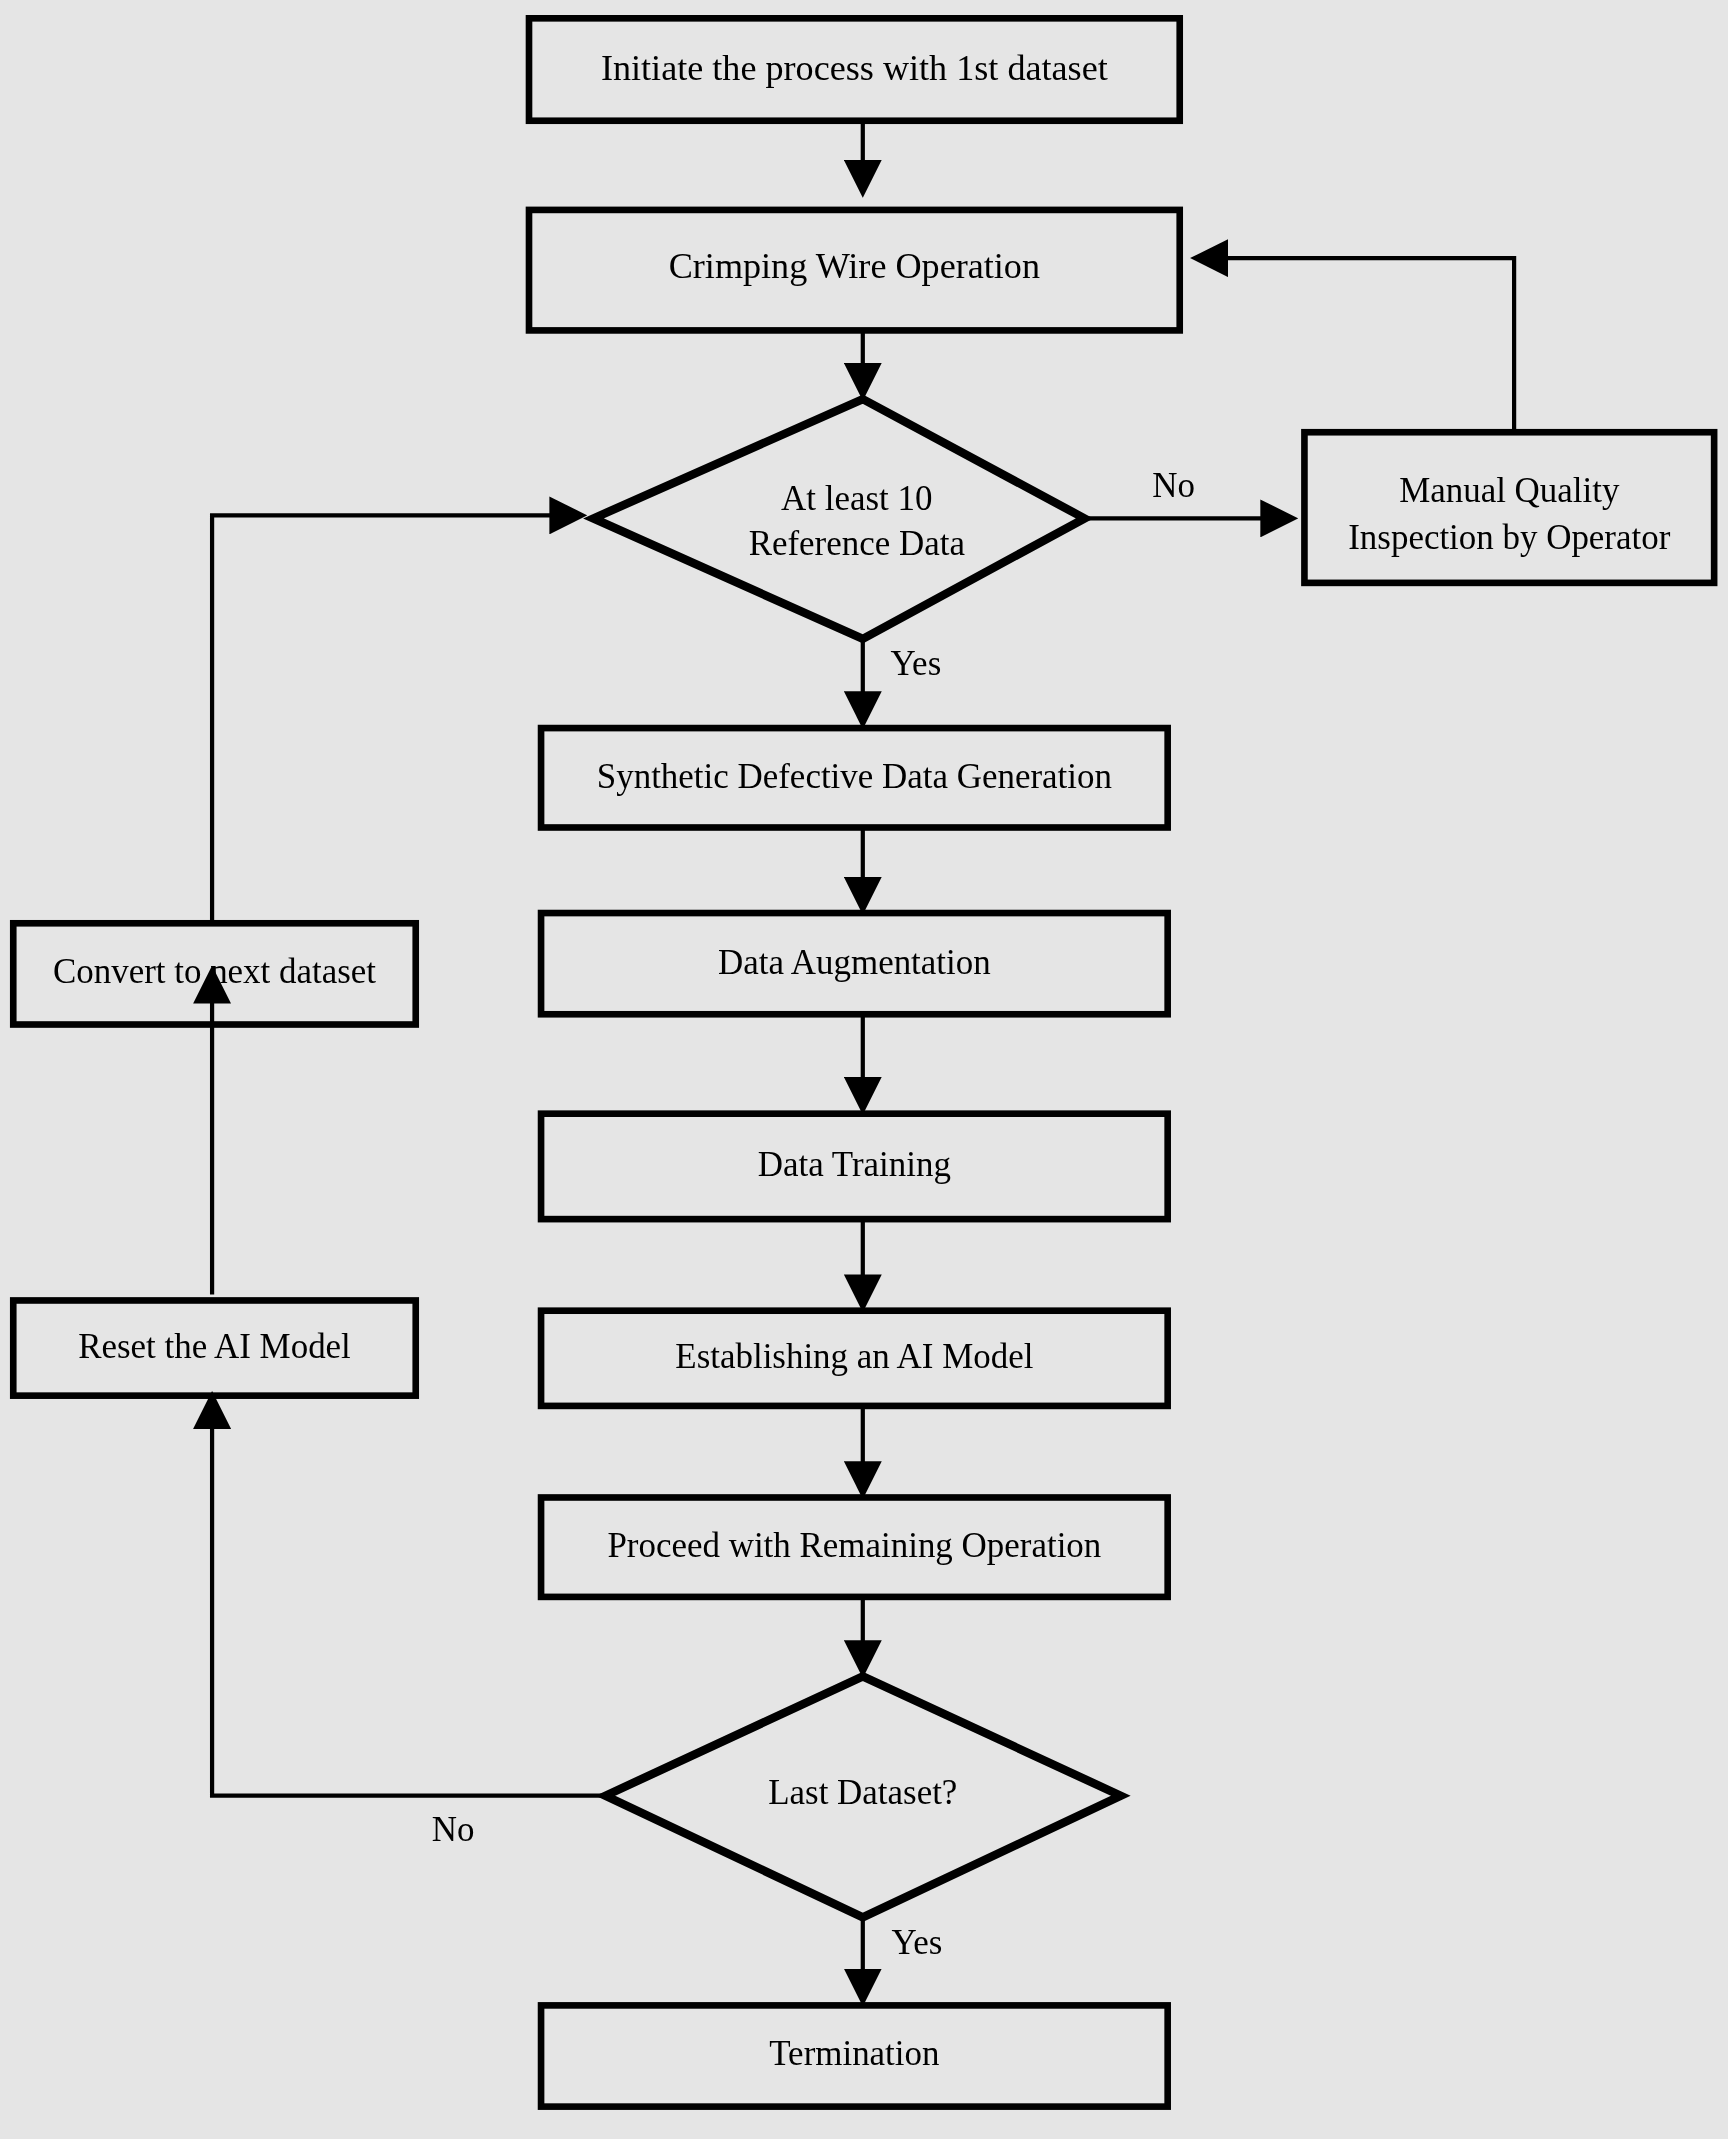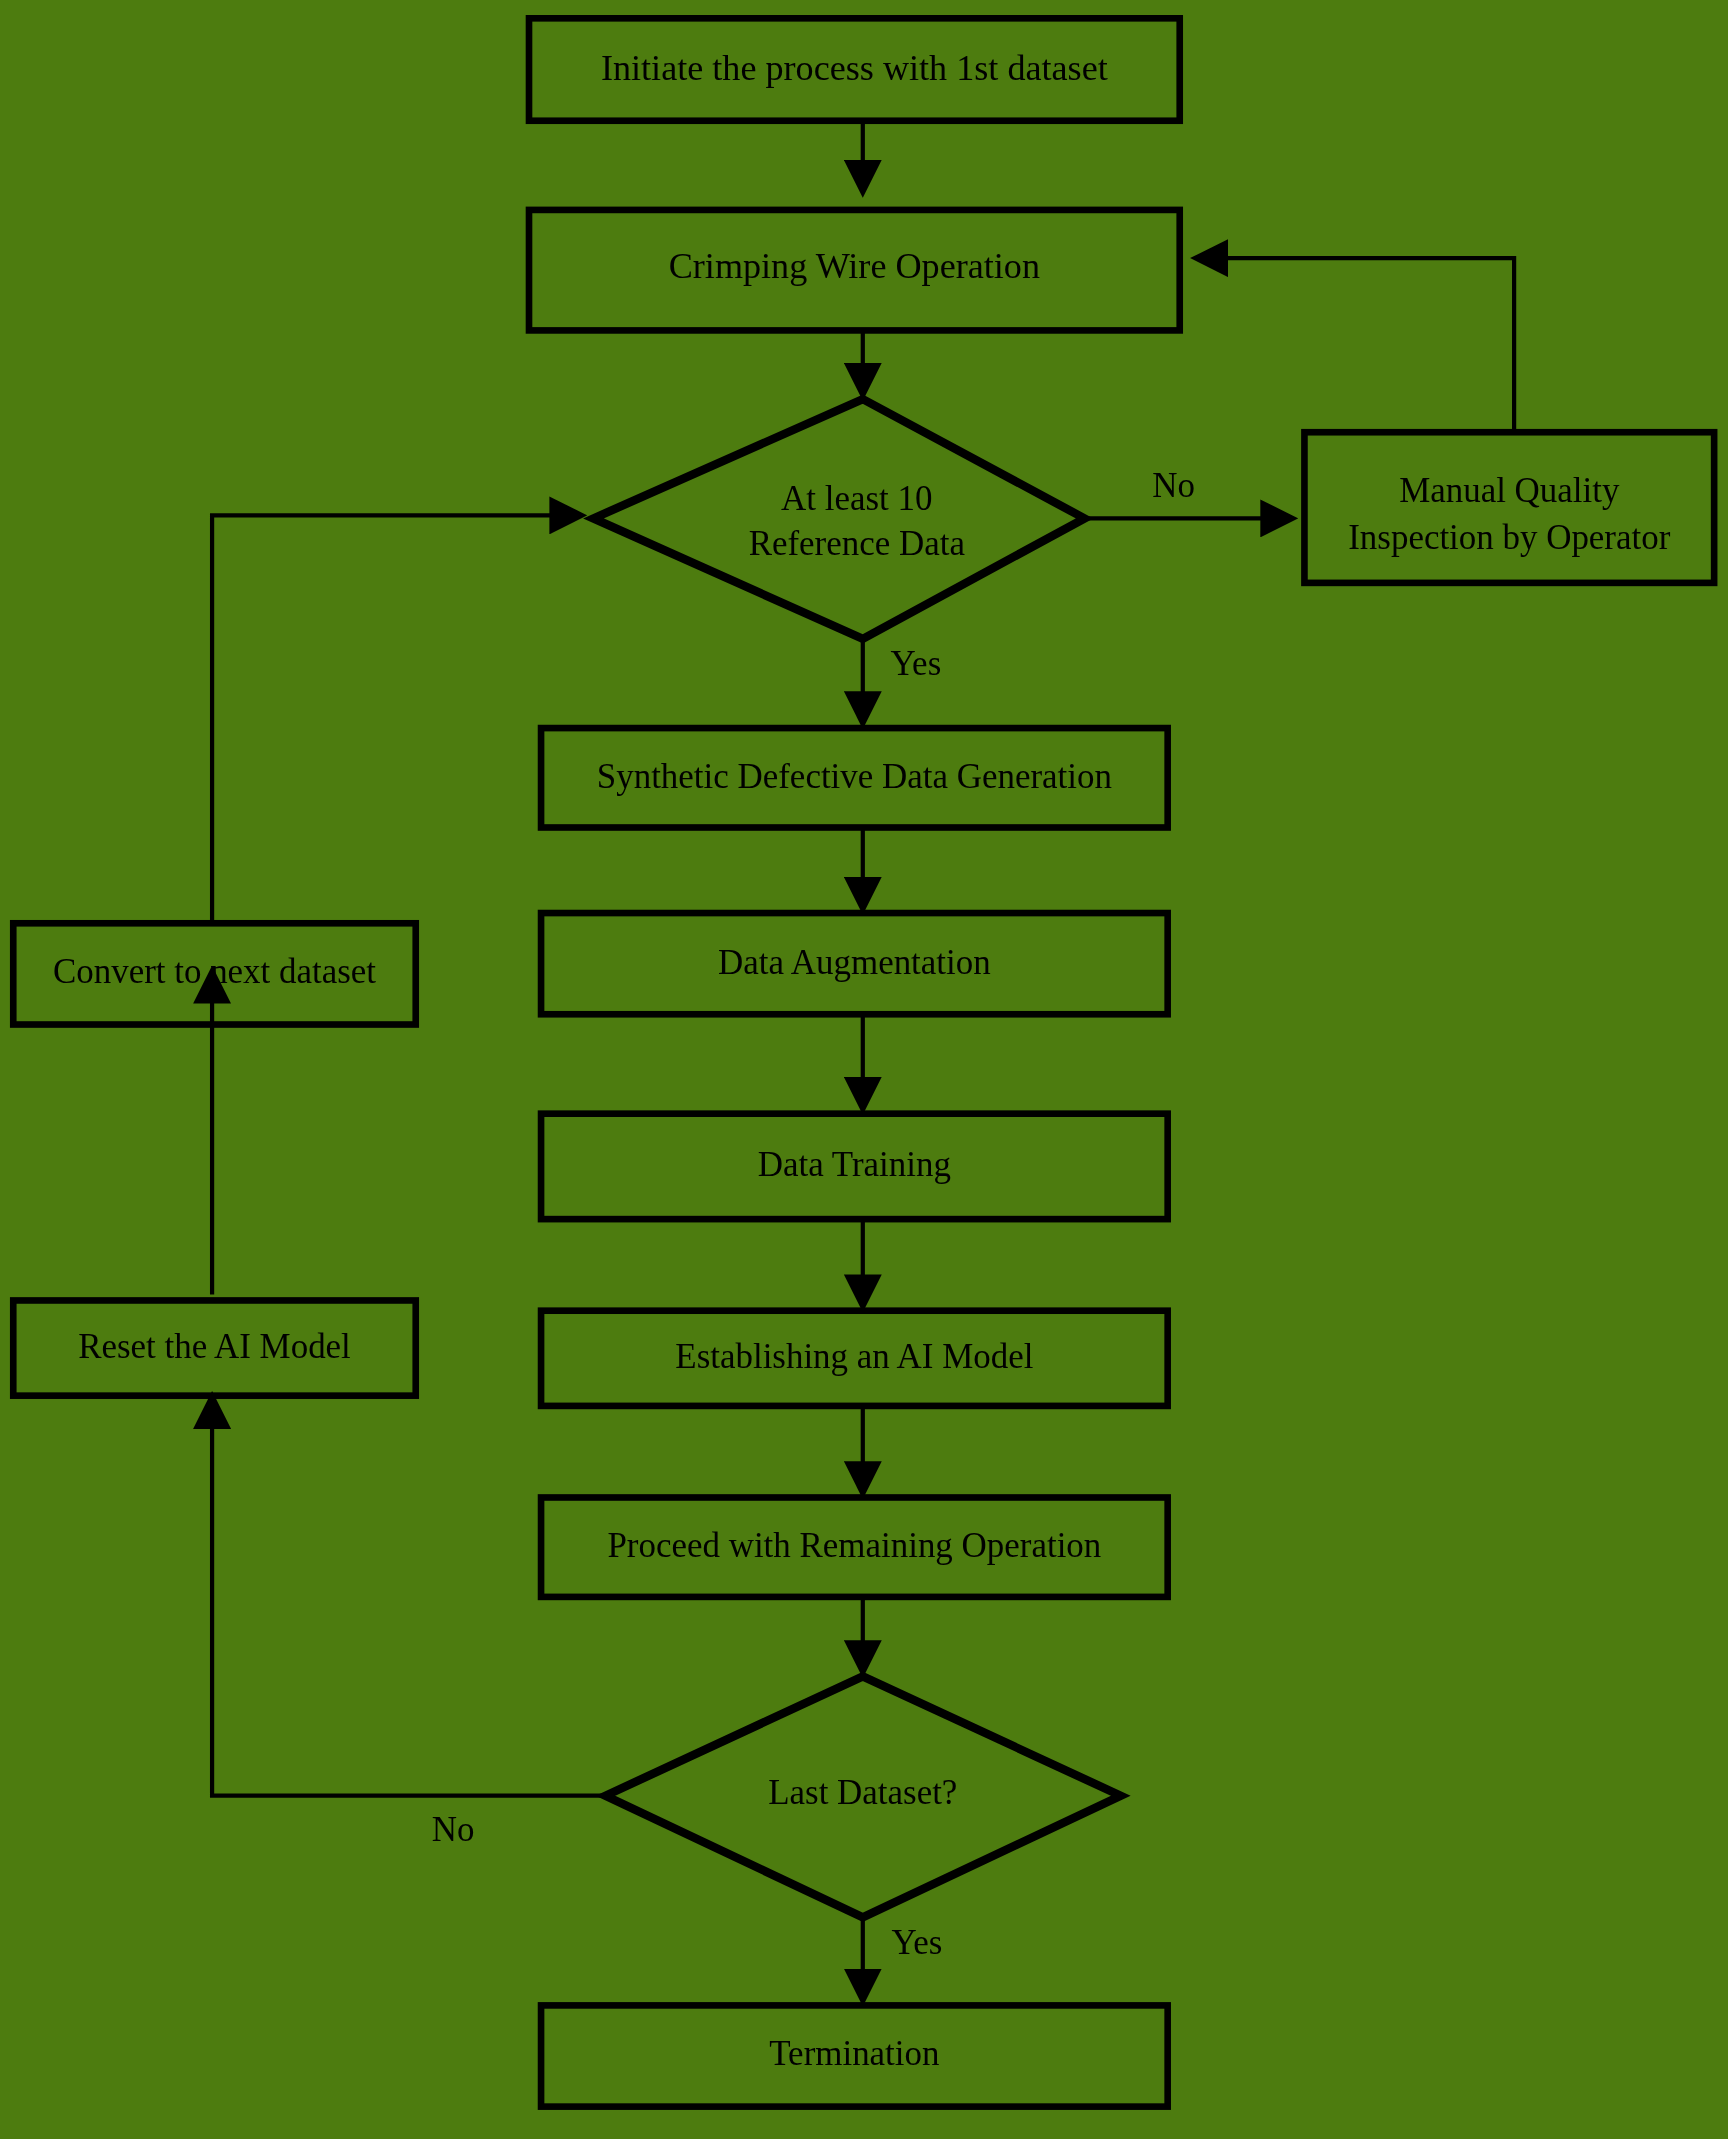--- a/index.html
+++ b/index.html
@@ -1,17 +1,17 @@
 <!DOCTYPE html>
 <html style="font-size:9.6px"><head>
 <meta charset="utf-8">
 <style>
   html,body{margin:0;padding:0;background:#ffffff;}
   body{font-family:"Liberation Serif", serif;}
-  #stage{position:relative;width:1728px;height:2140px;background:#4d7c0f;overflow:hidden;}
+  #stage{position:relative;width:1728px;height:2140px;background:#e5e5e5;overflow:hidden;}
   svg#flow{position:absolute;left:0;top:0;width:1728px;height:2140px;}
   .shape-fill{fill:#ffffff;}
   .shape-stroke{stroke:#000000;fill:none;}
   .conn{stroke:#000000;fill:none;stroke-width:7;}
   .node-label{font-family:"Liberation Serif", serif;fill:#000000;text-anchor:middle;dominant-baseline:middle;}
   .edge-label{font-family:"Liberation Serif", serif;fill:#000000;text-anchor:middle;dominant-baseline:middle;}
 </style>
 </head>
 <body>
 

